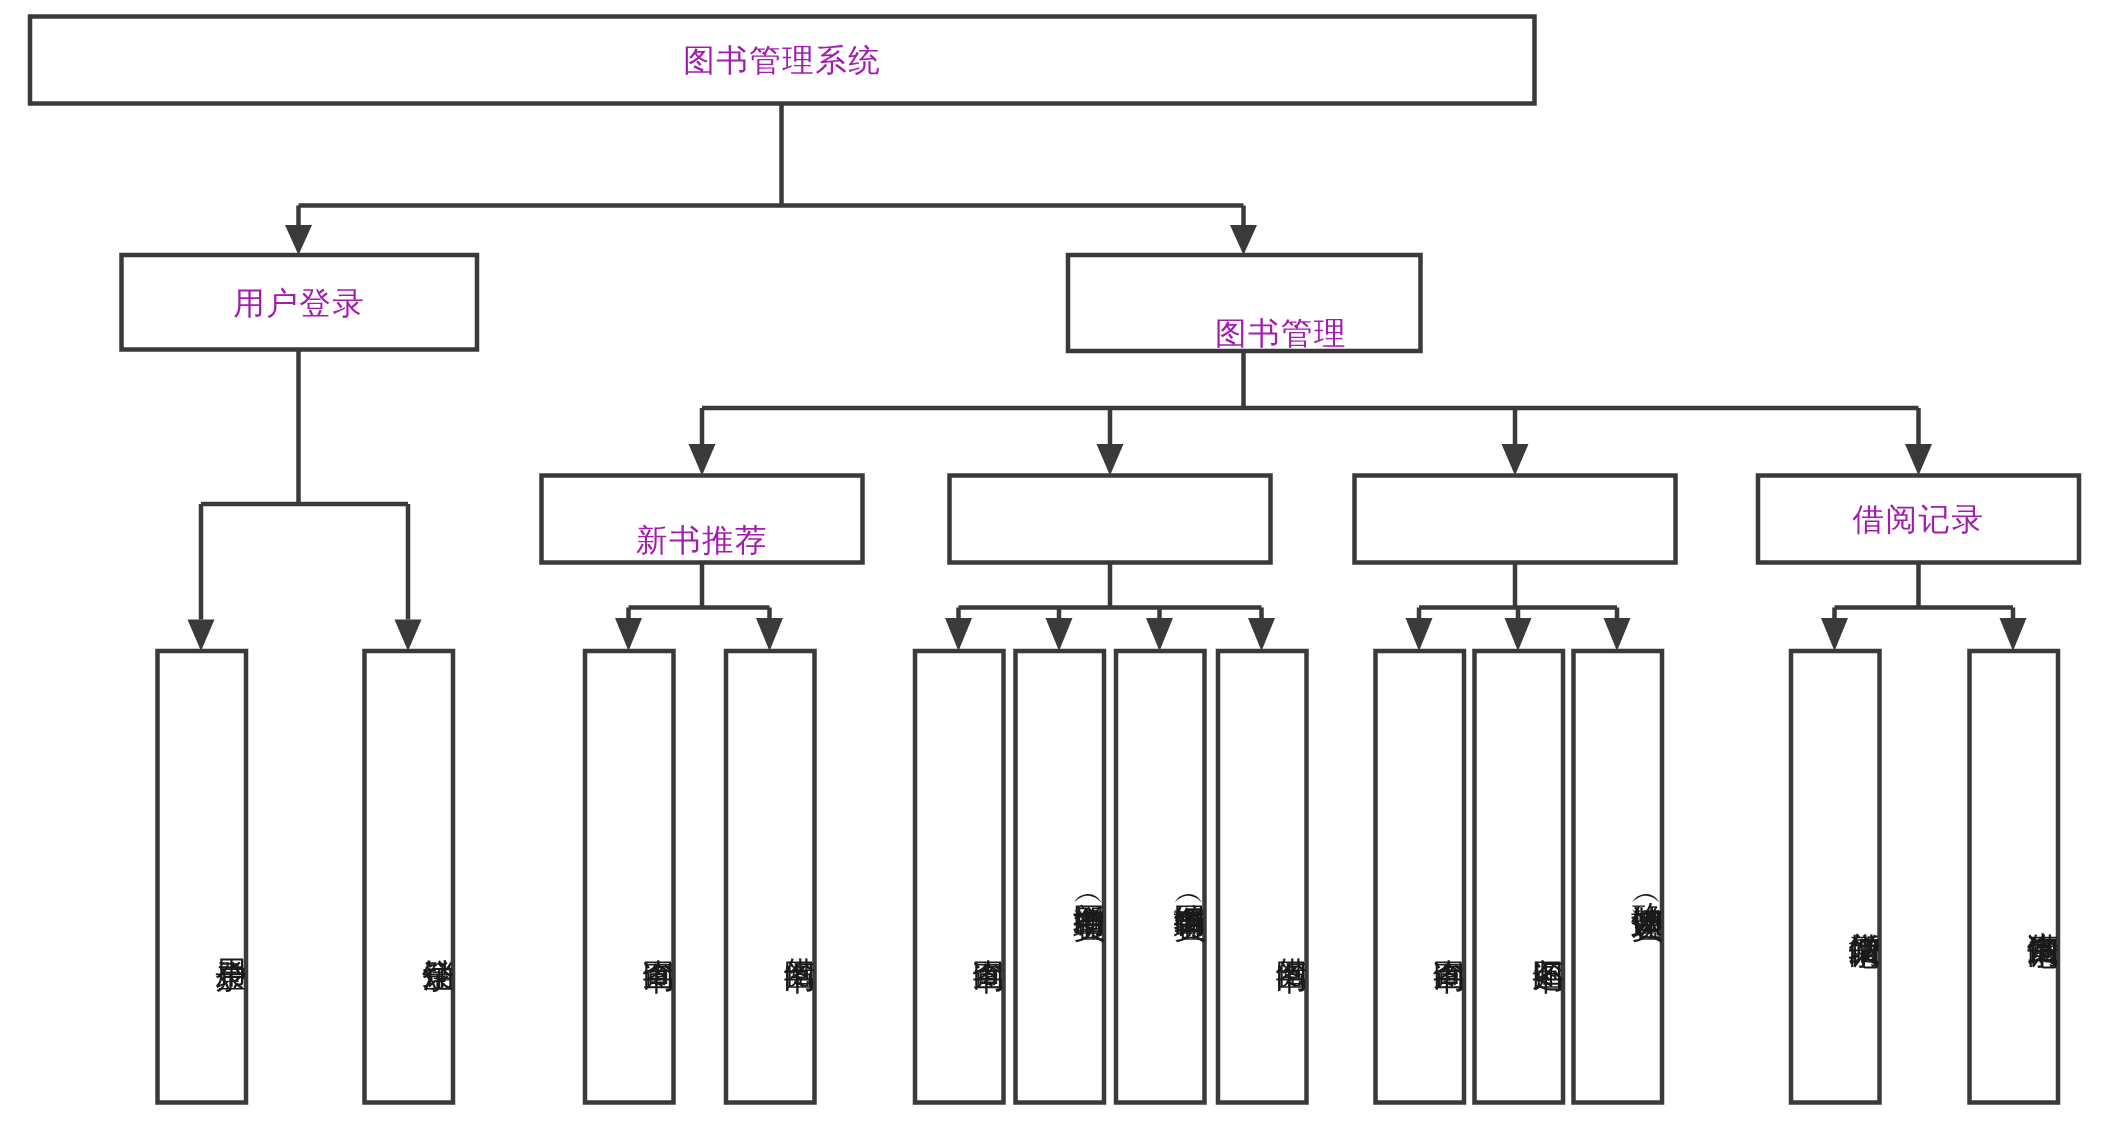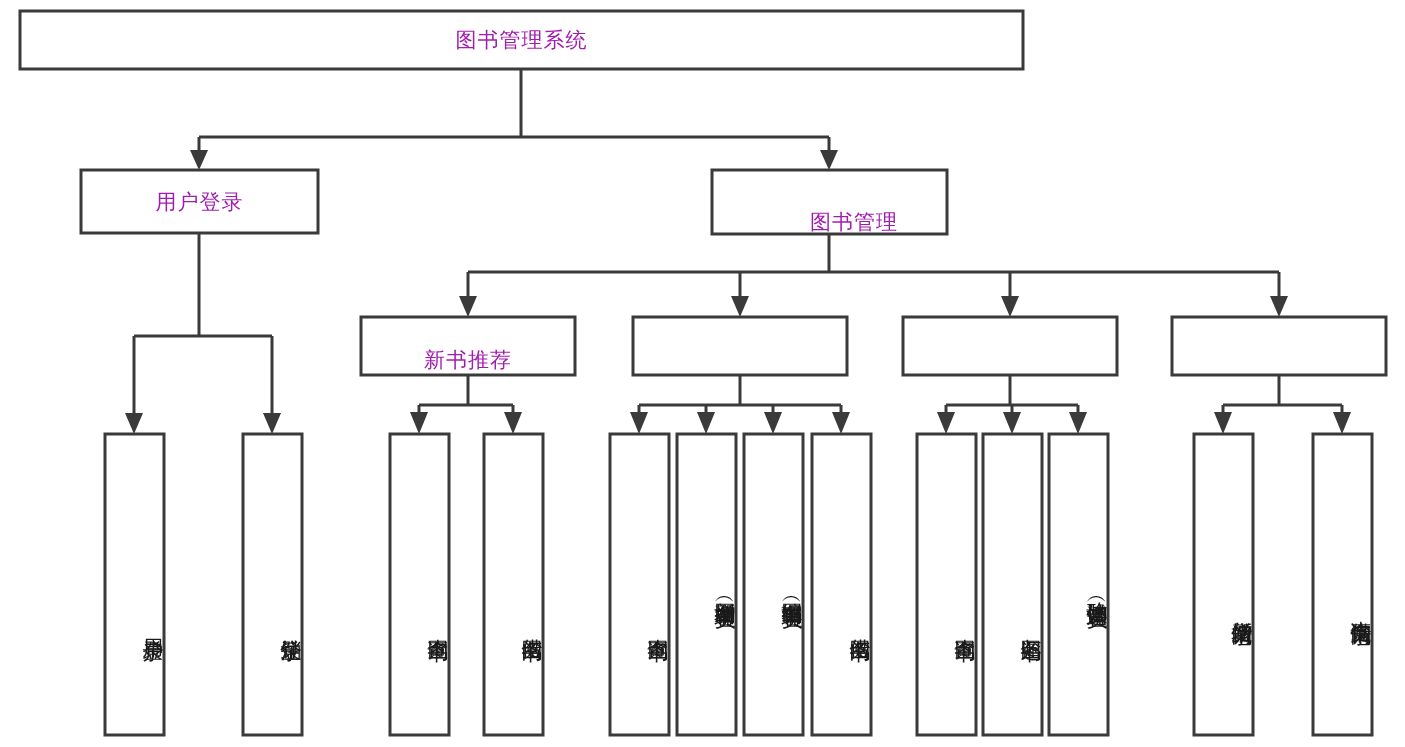--- a/index.html
+++ b/index.html
@@ -129,20 +129,21 @@
     <rect class="node-box" x="1194" y="434" width="59" height="301"></rect>
     <rect class="node-box" x="1313" y="434" width="59" height="301"></rect>
   </svg>
 
   <div class="hlabel" style="left:20px;top:11px;width:1003px;height:58px;">图书管理系统</div>
 
   <div class="hlabel" style="left:81px;top:170px;width:237px;height:63px;">用户登录</div>
   <div class="hlabel" style="left:712px;top:170px;width:284px;height:64px;margin-top:20px;">图书管理</div>
 
   <div class="hlabel" style="left:361px;top:331px;width:214px;height:58px;">新书推荐</div>
+  <div class="hlabel" style="left:1172px;top:317px;width:214px;height:58px;">借阅记录</div>
 
   <div class="vlabel" style="left:105px;top:512px;width:59px;height:223px;">用户登录</div>
   <div class="vlabel" style="left:243px;top:512px;width:59px;height:223px;">注销登录</div>
 
   <div class="vlabel" style="left:390px;top:512px;width:59px;height:223px;">查询图书</div>
   <div class="vlabel" style="left:484px;top:512px;width:59px;height:223px;">借阅图书</div>
 
   <div class="vlabel" style="left:610px;top:512px;width:59px;height:223px;">查询图书</div>
   <div class="vlabel" style="left:677px;top:443px;width:59px;height:292px;">新增图书（管理员）</div>
   <div class="vlabel" style="left:744px;top:443px;width:59px;height:292px;">编辑图书（管理员）</div>

